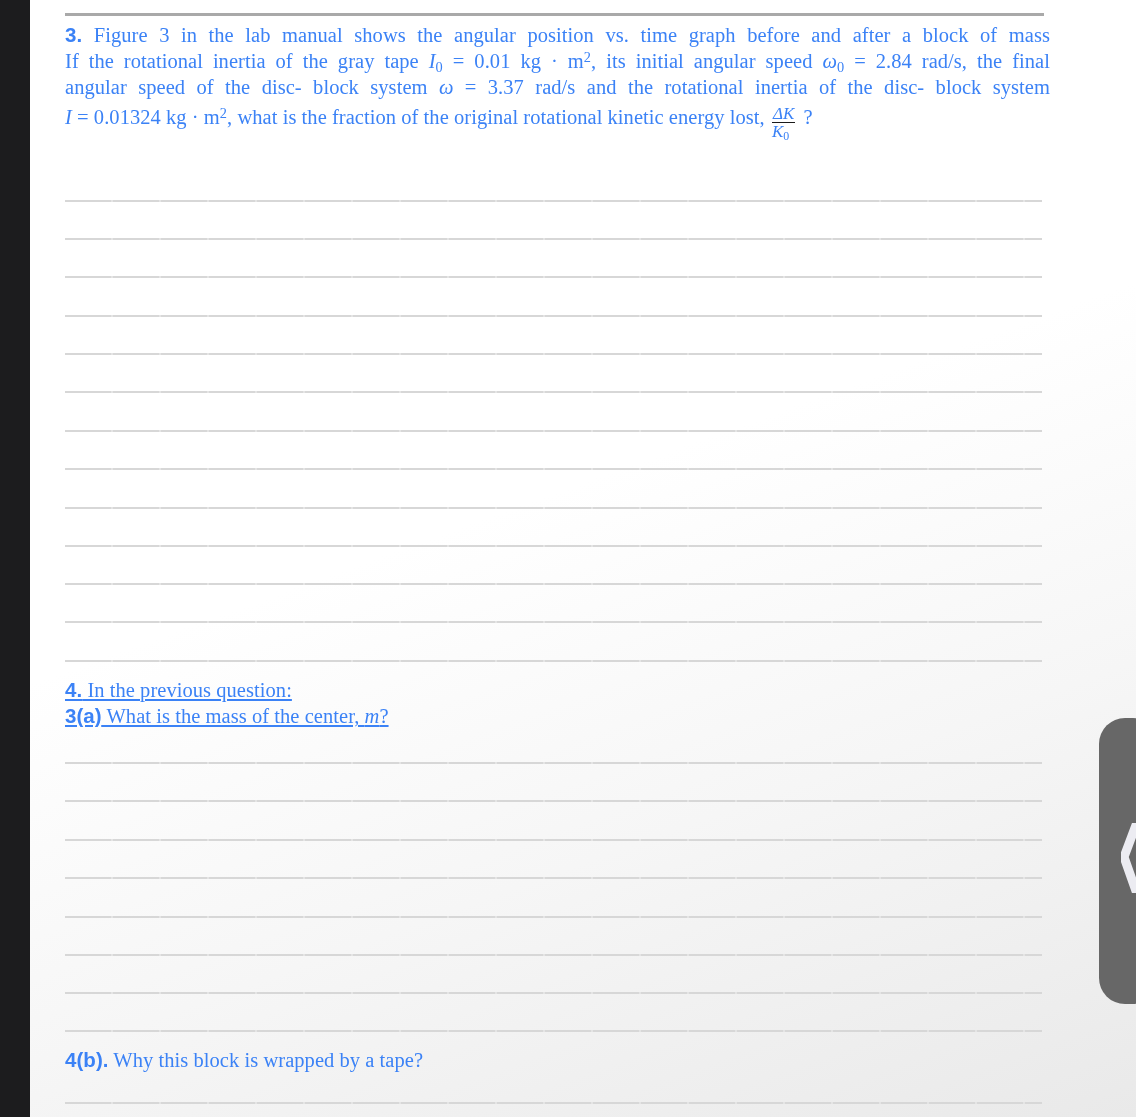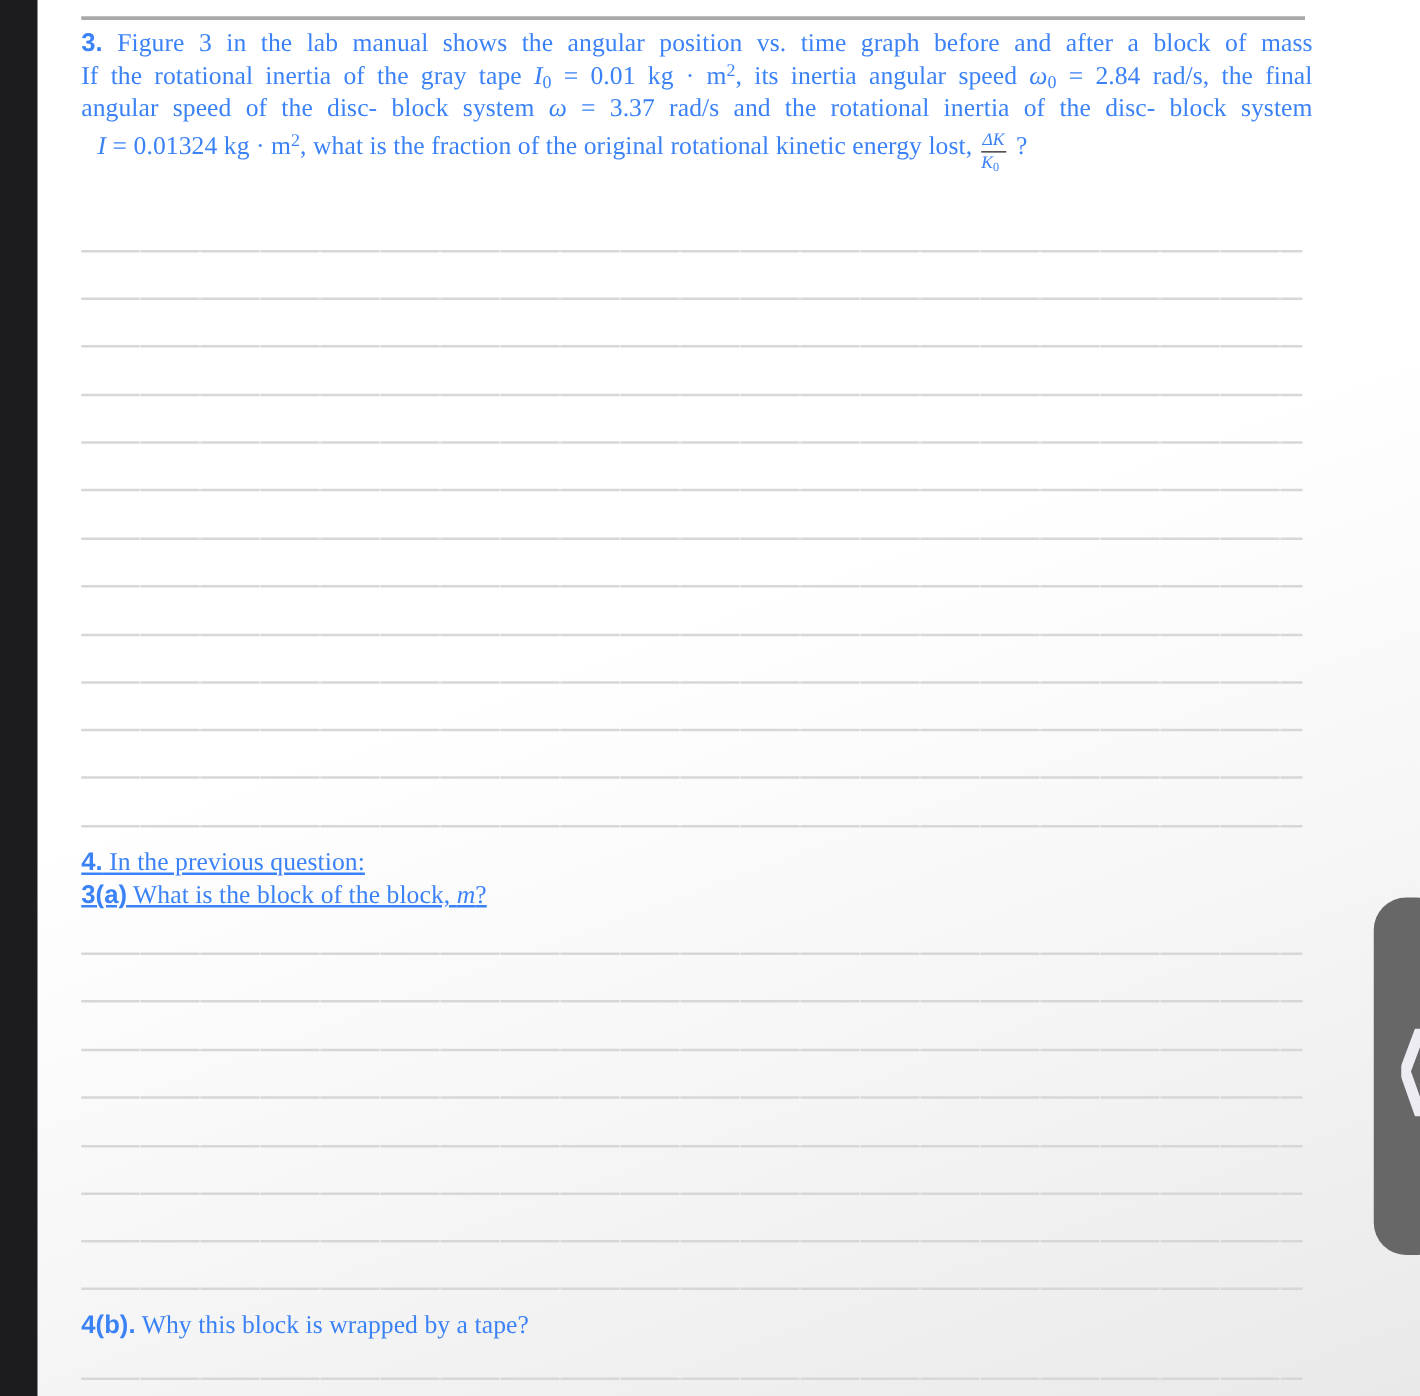--- a/index.html
+++ b/index.html
@@ -44,28 +44,28 @@
   }
   .q-block .num {
     font-family: "Liberation Sans", "DejaVu Sans", sans-serif;
     font-weight: bold;
   }
   .q-block i { font-style: italic; }
   .q-block .line { display: block; white-space: nowrap; }
   .q3 { top: 22px; }
   .q3 .line { text-align: justify; text-align-last: justify; }
   .q3 .line.short, .q3 .line.last { text-align-last: left; }
-  .q3 .line.last { margin-top: 4px; margin-left: 13px; }
+  .q3 .line.last { margin-top: 4px; }
   sub { font-size: 0.7em; vertical-align: -0.25em; line-height: 0; }
   sup { font-size: 0.7em; vertical-align: 0.45em; line-height: 0; }
   .frac {
     display: inline-block;
     vertical-align: -0.75em;
     text-align: center;
-    font-size: 14px;
+    font-size: 17px;
     line-height: 14px;
     margin: 0 3px 0 2px;
   }
   .frac .numr {
     display: block;
     border-bottom: 1px solid #1a1a1a;
     padding: 0 1px 1px;
     font-style: italic;
   }
   .frac .denr {
@@ -100,42 +100,42 @@
 <body>
 
 <div class="left-bar"></div>
 
 <div class="page"></div>
 
 <div class="top-rule"></div>
 
 <div class="q-block q3">
   <span class="line"><span class="num">3.</span><span> Figure 3 in the lab manual shows the angular position vs. time graph before and after a block of mass</span></span>
-  <span class="line"><span>If the rotational inertia of the gray tape </span><i>I</i><sub>0</sub><span> = 0.01 kg · m</span><sup>2</sup><span>, its inertia angular speed </span><i>ω</i><sub>0</sub><span> = 2.84 rad/s, the final</span></span>
+  <span class="line"><span>If the rotational inertia of the gray tape </span><i>I</i><sub>0</sub><span> = 0.01 kg · m</span><sup>2</sup><span>, its initial angular speed </span><i>ω</i><sub>0</sub><span> = 2.84 rad/s, the final</span></span>
   <span class="line"><span>angular speed of the disc- block system </span><i>ω</i><span> = 3.37 rad/s and the rotational inertia of the disc- block system</span></span>
   <span class="line last"><i>I</i><span> = 0.01324 kg · m</span><sup>2</sup><span>, what is the fraction of the original rotational kinetic energy lost, </span><span class="frac"><span class="numr">ΔK</span><span class="denr"><span>K</span><sub>0</sub></span></span><span> ?</span></span>
 </div>
 
 <div class="ruled" style="top:200px"></div>
 <div class="ruled" style="top:238px"></div>
 <div class="ruled" style="top:276px"></div>
 <div class="ruled" style="top:315px"></div>
 <div class="ruled" style="top:353px"></div>
 <div class="ruled" style="top:391px"></div>
 <div class="ruled" style="top:430px"></div>
 <div class="ruled" style="top:468px"></div>
 <div class="ruled" style="top:507px"></div>
 <div class="ruled" style="top:545px"></div>
 <div class="ruled" style="top:583px"></div>
 <div class="ruled" style="top:621px"></div>
 <div class="ruled" style="top:660px"></div>
 
 <div class="q-block q4">
   <span class="line"><span class="num">4.</span><span> In the previous question:</span></span>
-  <span class="line"><span class="num">3(a)</span><span> What is the block of the block, </span><i>m</i><span>?</span></span>
+  <span class="line"><span class="num">3(a)</span><span> What is the mass of the center, </span><i>m</i><span>?</span></span>
 </div>
 
 <div class="ruled" style="top:762px"></div>
 <div class="ruled" style="top:800px"></div>
 <div class="ruled" style="top:839px"></div>
 <div class="ruled" style="top:877px"></div>
 <div class="ruled" style="top:916px"></div>
 <div class="ruled" style="top:954px"></div>
 <div class="ruled" style="top:992px"></div>
 <div class="ruled" style="top:1030px"></div>

